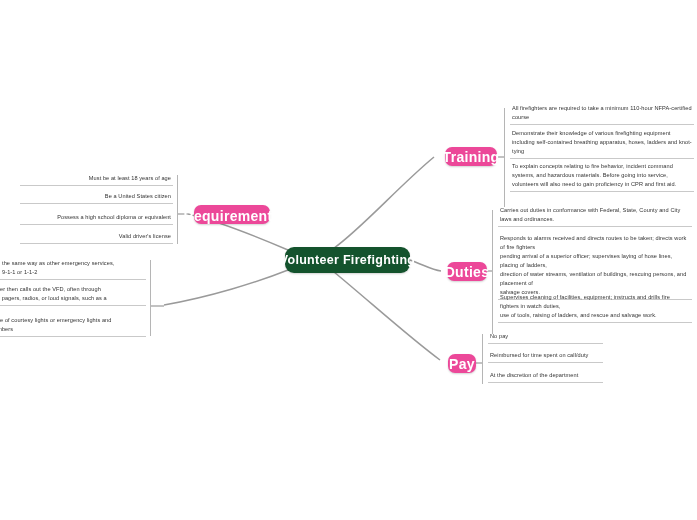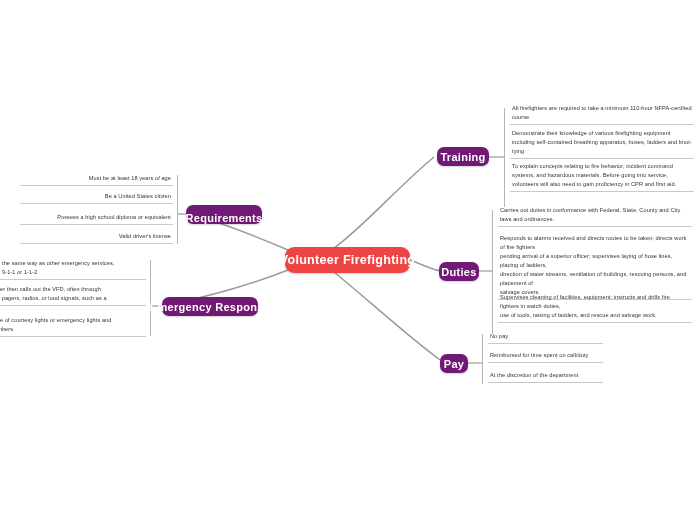--- a/index.html
+++ b/index.html
@@ -32,29 +32,30 @@
     color: #ffffff;
     font-weight: bold;
     display: flex;
     align-items: center;
     justify-content: center;
     text-align: center;
     white-space: nowrap;
     letter-spacing: 0.3px;
   }
   .node-root {
-    background: #ef4444;
+    background: #14532d;
     border-radius: 9px;
     font-size: 12.5px;
     box-shadow: 0 1px 2px rgba(0,0,0,0.18);
   }
   .node-branch {
-    background: #701a75;
-    font-size: 11px;
+    background: #ec4899;
+    font-size: 14px;
     box-shadow: 0 1px 2px rgba(0,0,0,0.18);
+    margin-left: 8px;
   }
   .leaf {
     position: absolute;
     box-sizing: border-box;
     font-size: 5.6px;
     line-height: 1.62;
     color: #333333;
     letter-spacing: 0.08px;
     padding: 0 2px 2px 2px;
     border-bottom: 1px solid #c9c9c9;
@@ -119,23 +120,20 @@
   </div>
 
   <div class="node node-branch" style="left:440px; top:354px; width:28px; height:19px;text-align:right;">
     <span>Pay</span>
   </div>
 
   <div class="node node-branch" style="left:186px; top:205px; width:76px; height:19px;align-items:flex-end;">
     <span>Requirements</span>
   </div>
 
-  <div class="node node-branch" style="left:162px; top:297px; width:96px; height:19px;">
-    <span>Emergency Response</span>
-  </div>
 
   <div class="leaf align-left" style="left:510px; top:104px; width:184px;">All firefighters are required to take a minimum 110-hour NFPA-certified course</div>
   <div class="leaf align-left" style="left:510px; top:129px; width:184px;">Demonstrate their knowledge of various firefighting equipment including self-contained breathing apparatus, hoses, ladders and knot-tying</div>
   <div class="leaf align-left" style="left:510px; top:162px; width:184px;">To explain concepts relating to fire behavior, incident command systems, and hazardous materials. Before going into service, volunteers will also need to gain proficiency in CPR and first aid.</div>
 
   <div class="leaf align-left" style="left:498px; top:206px; width:194px; white-space:pre-line;">Carries out duties in conformance with Federal, State, County and City laws and ordinances.</div>
   <div class="leaf align-left" style="left:498px; top:234px; width:194px; white-space:pre-line;">Responds to alarms received and directs routes to be taken; directs work of fire fighters
 pending arrival of a superior officer; supervises laying of hose lines, placing of ladders,
 direction of water streams, ventilation of buildings, rescuing persons, and placement of
 salvage covers.</div>

